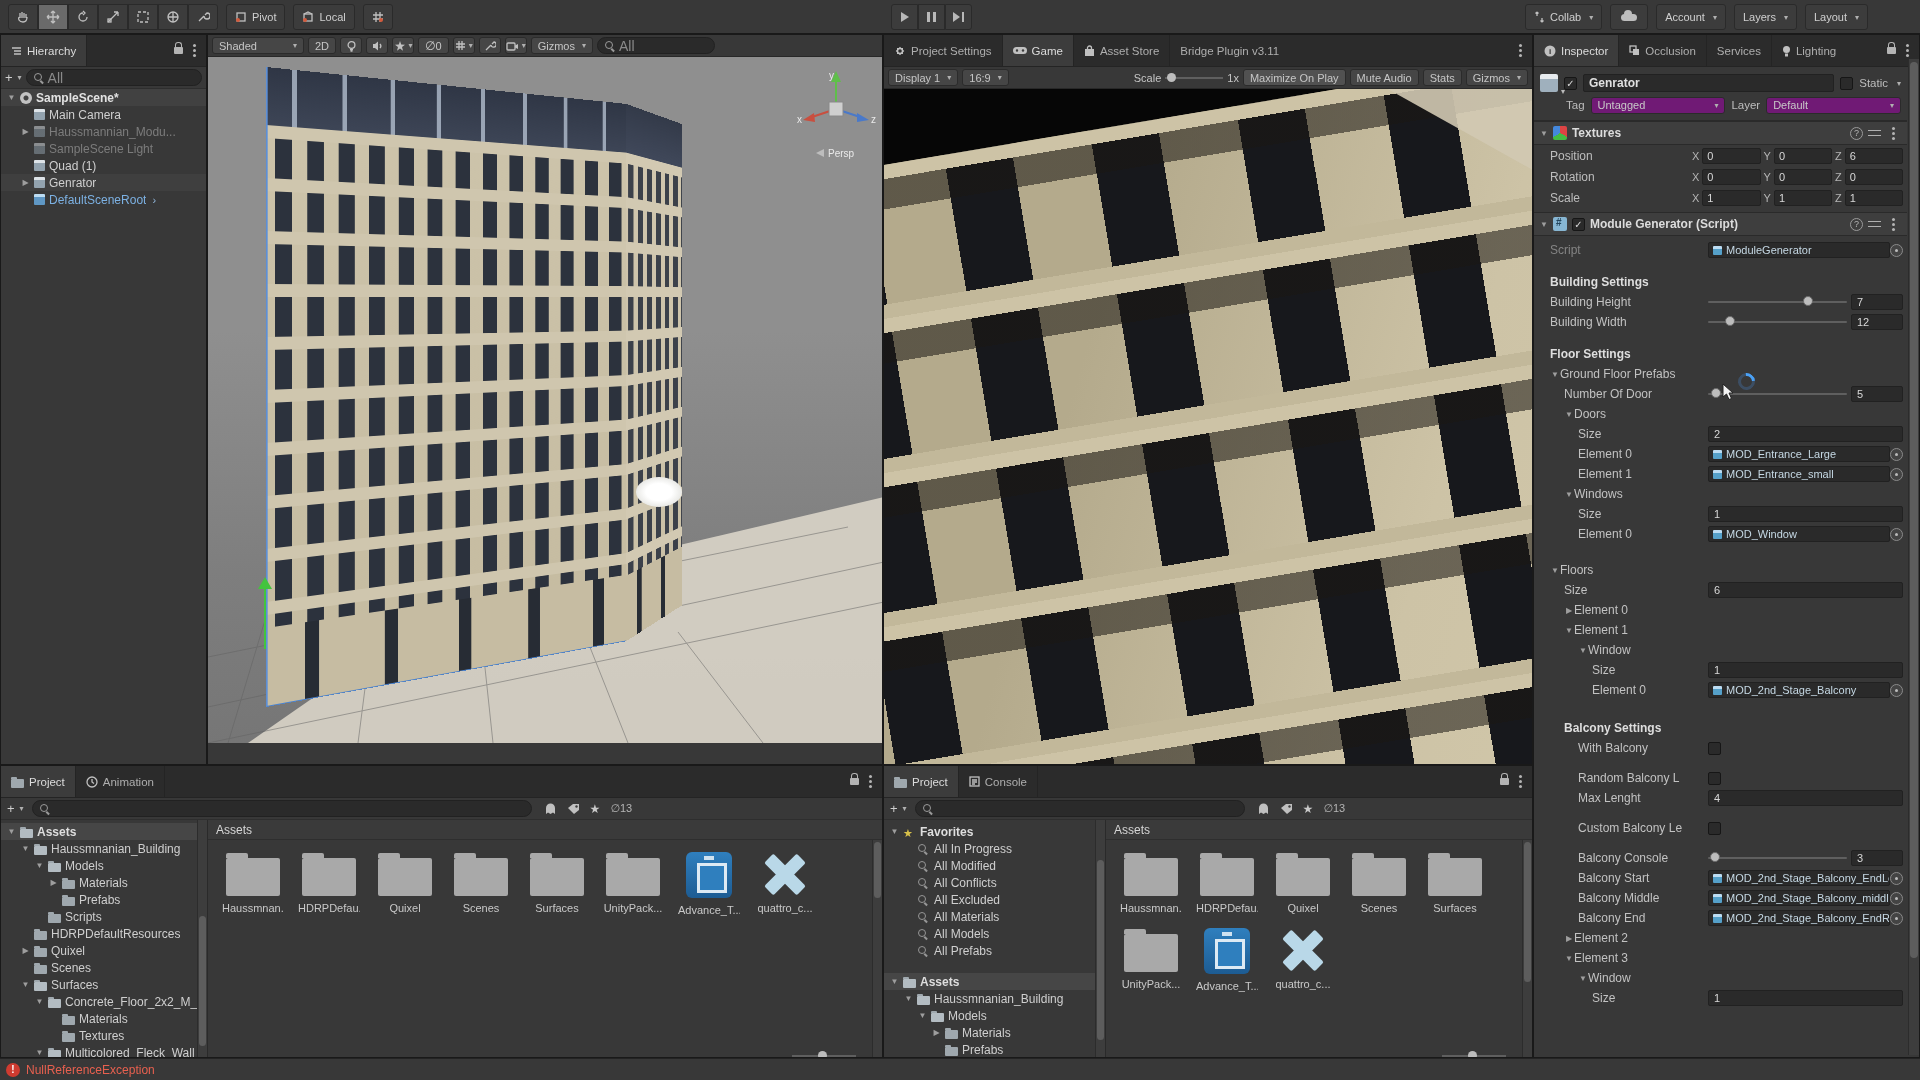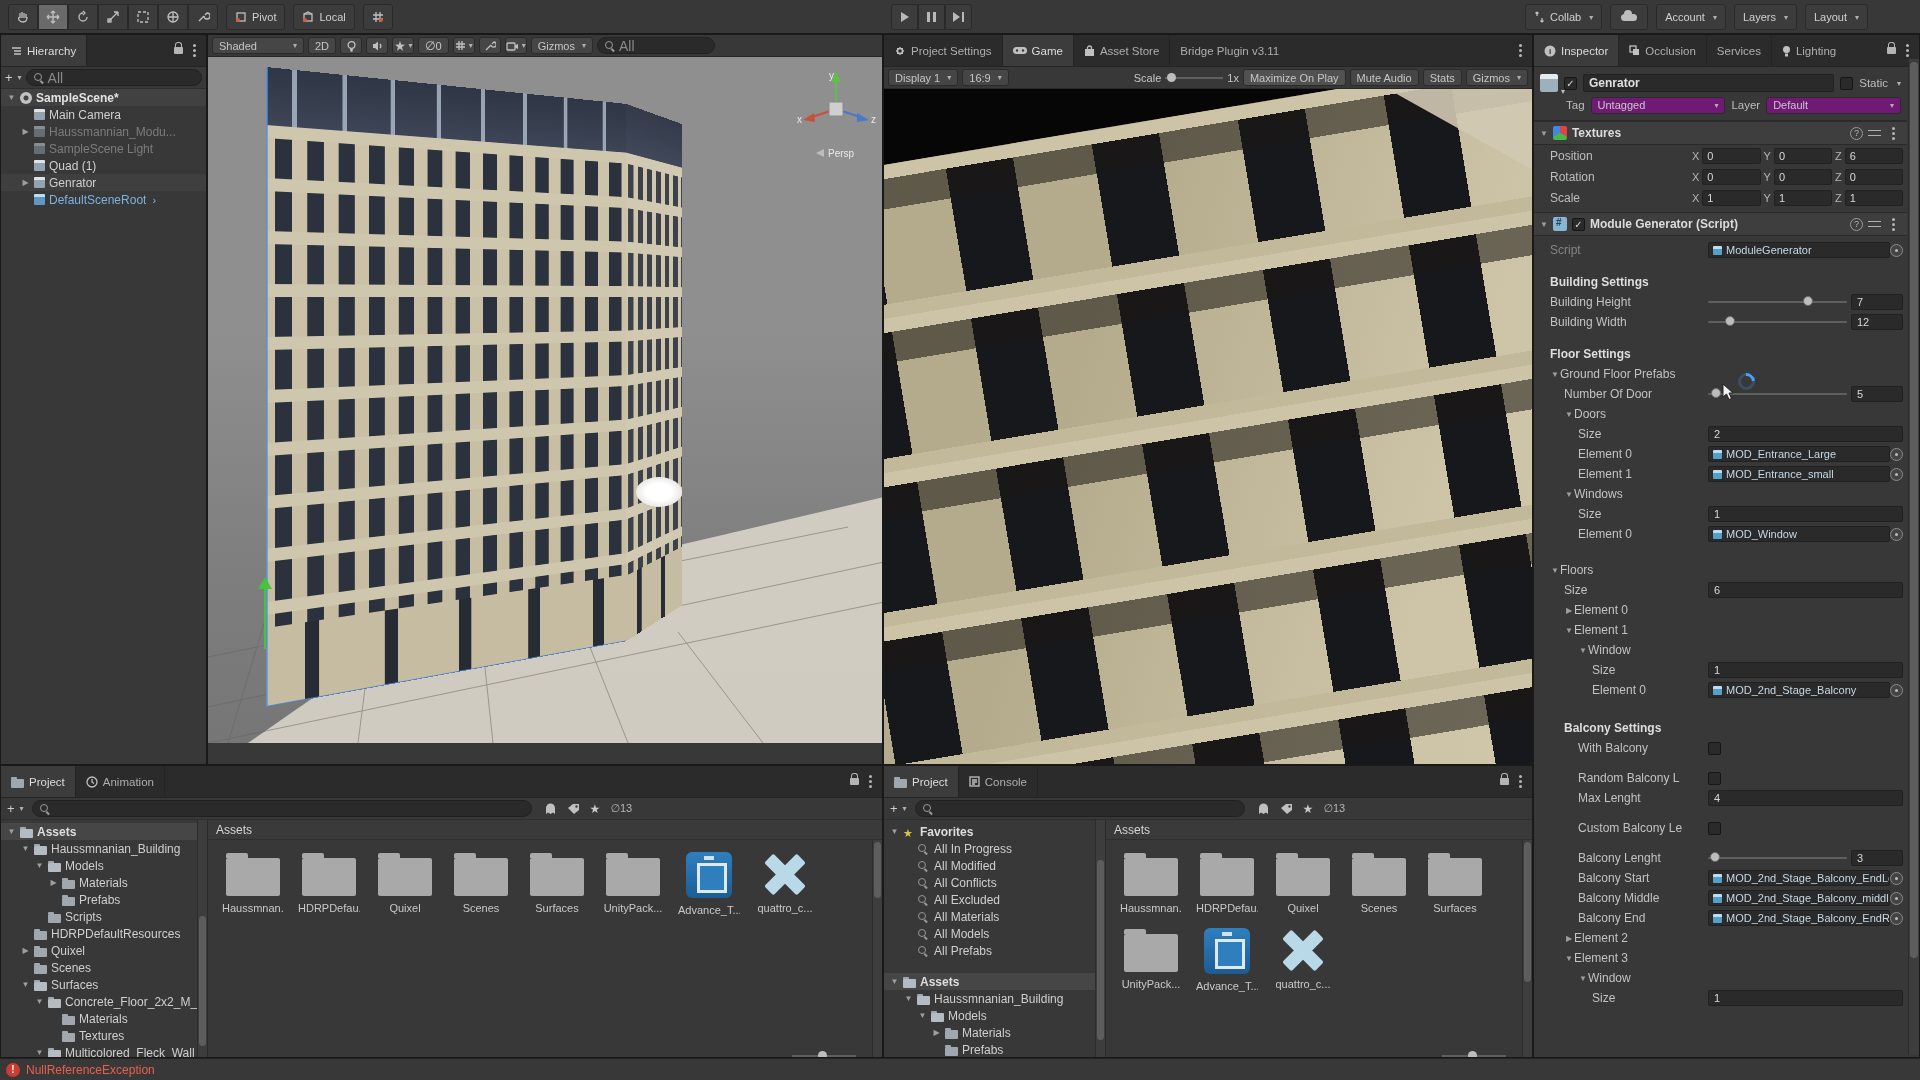--- a/index.html
+++ b/index.html
@@ -920,21 +920,21 @@
             
             
             
             
             
             
             
           </div>
           <div class="prow t-slider" style="--ind: 2; --pos: 5;">
 
-            <span class="lbl">Balcony Lenght</span>
+            <span class="lbl">Balcony Console</span>
 
             <div class="slider">
               <div class="track"></div>
               <div class="sthumb"></div>
             </div>
             <span class="vbox">3</span>
 
           </div>
           <div class="prow t-obj" style="--ind: 2;">
 

